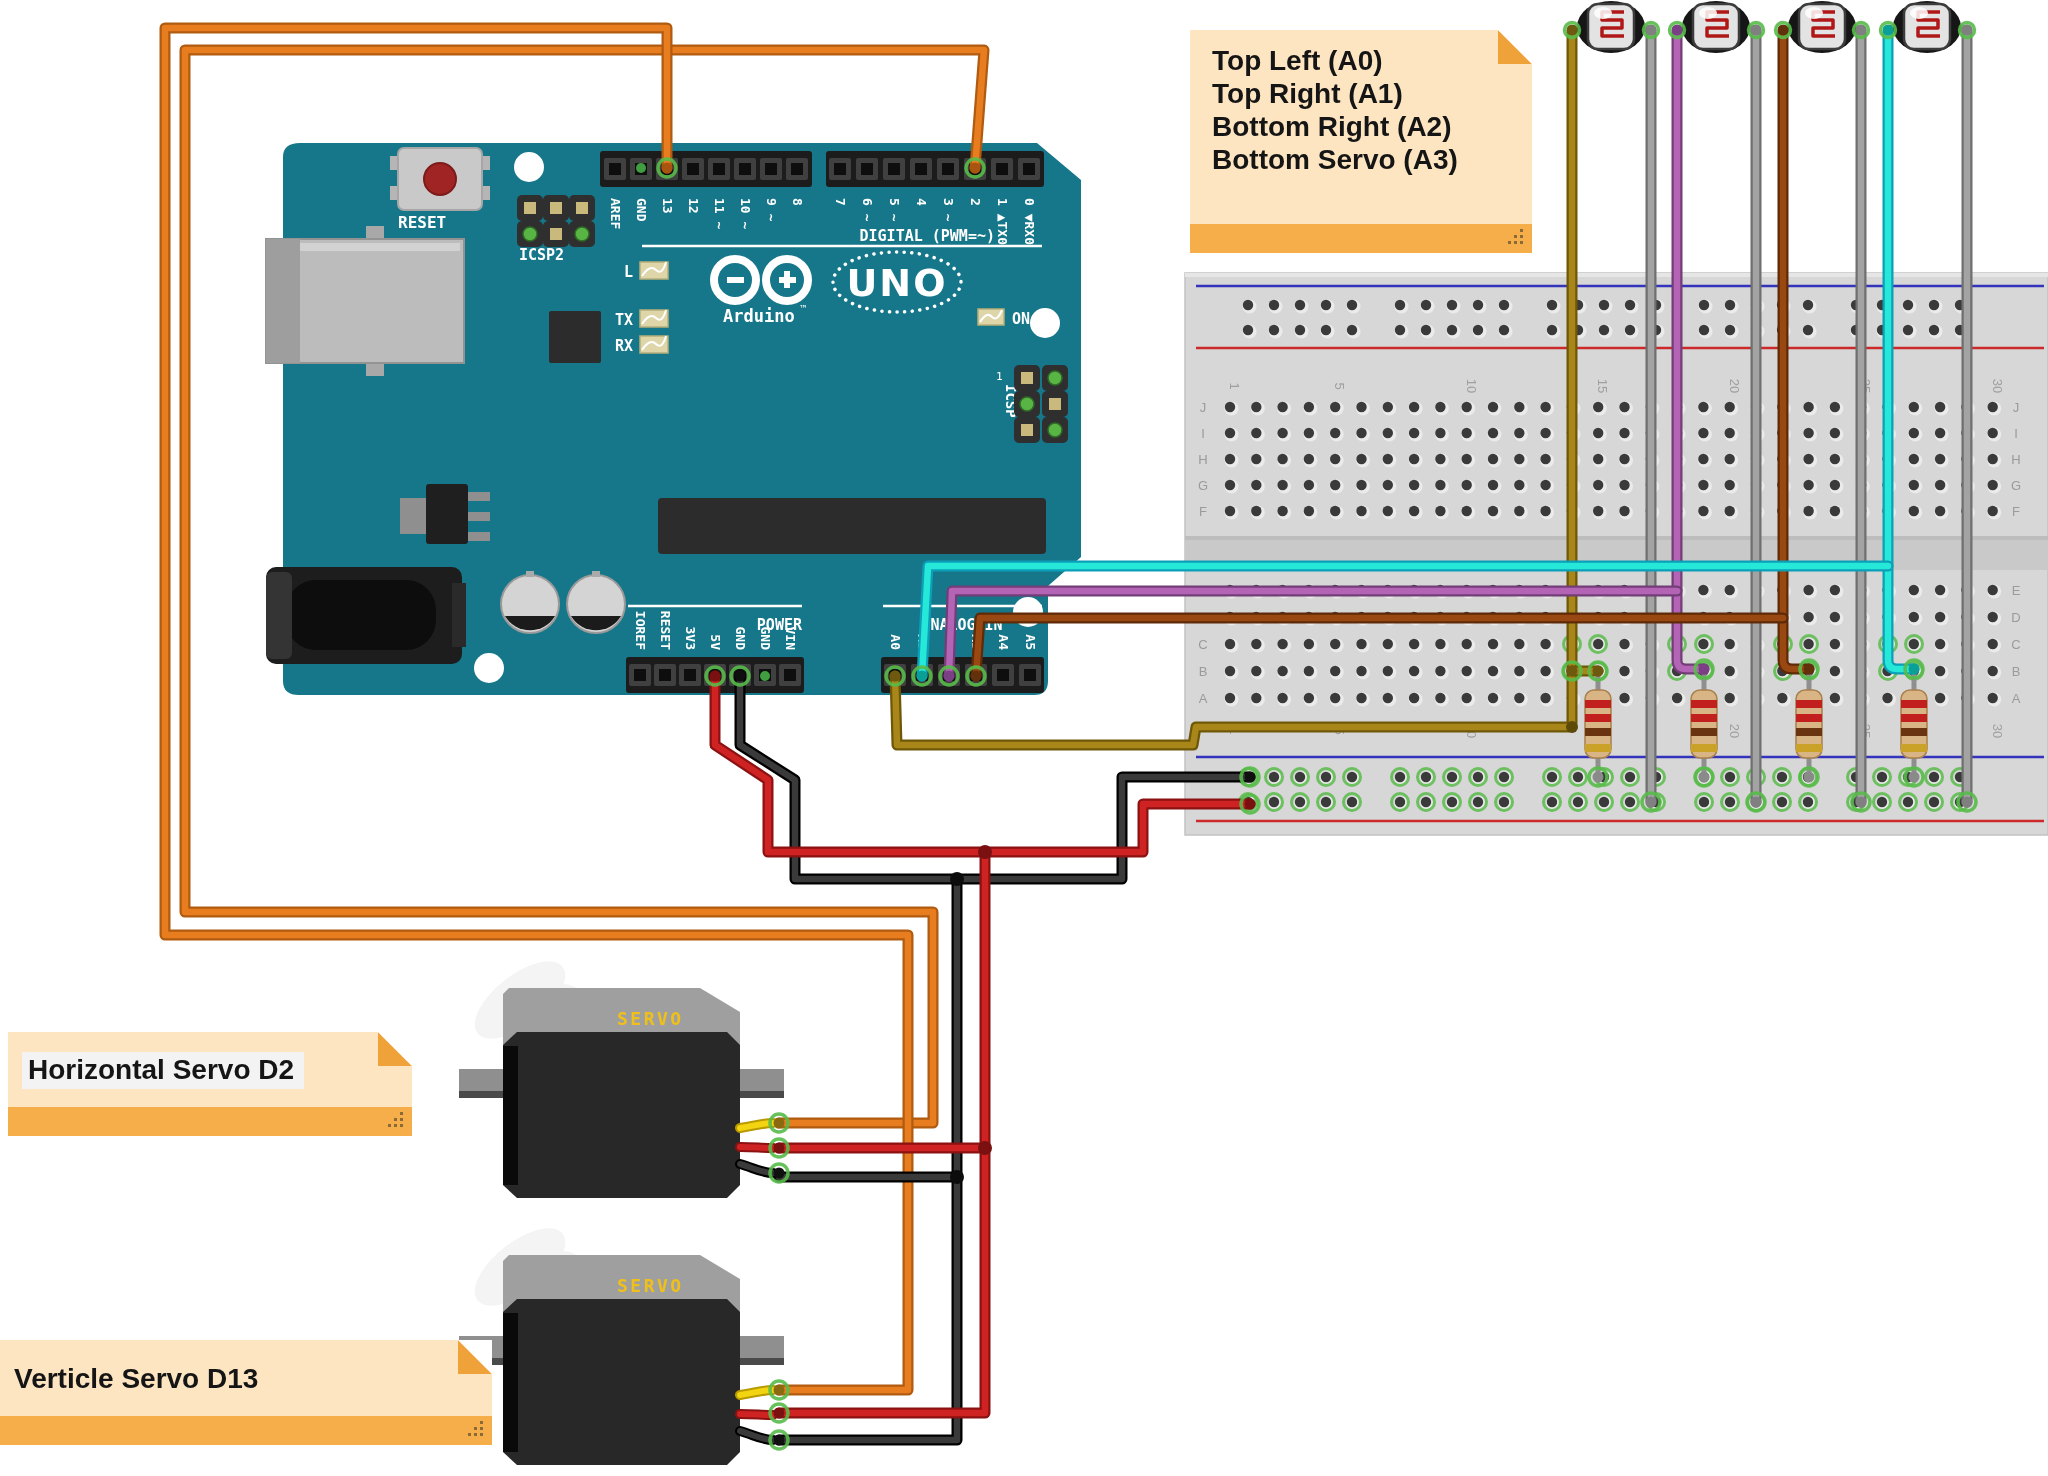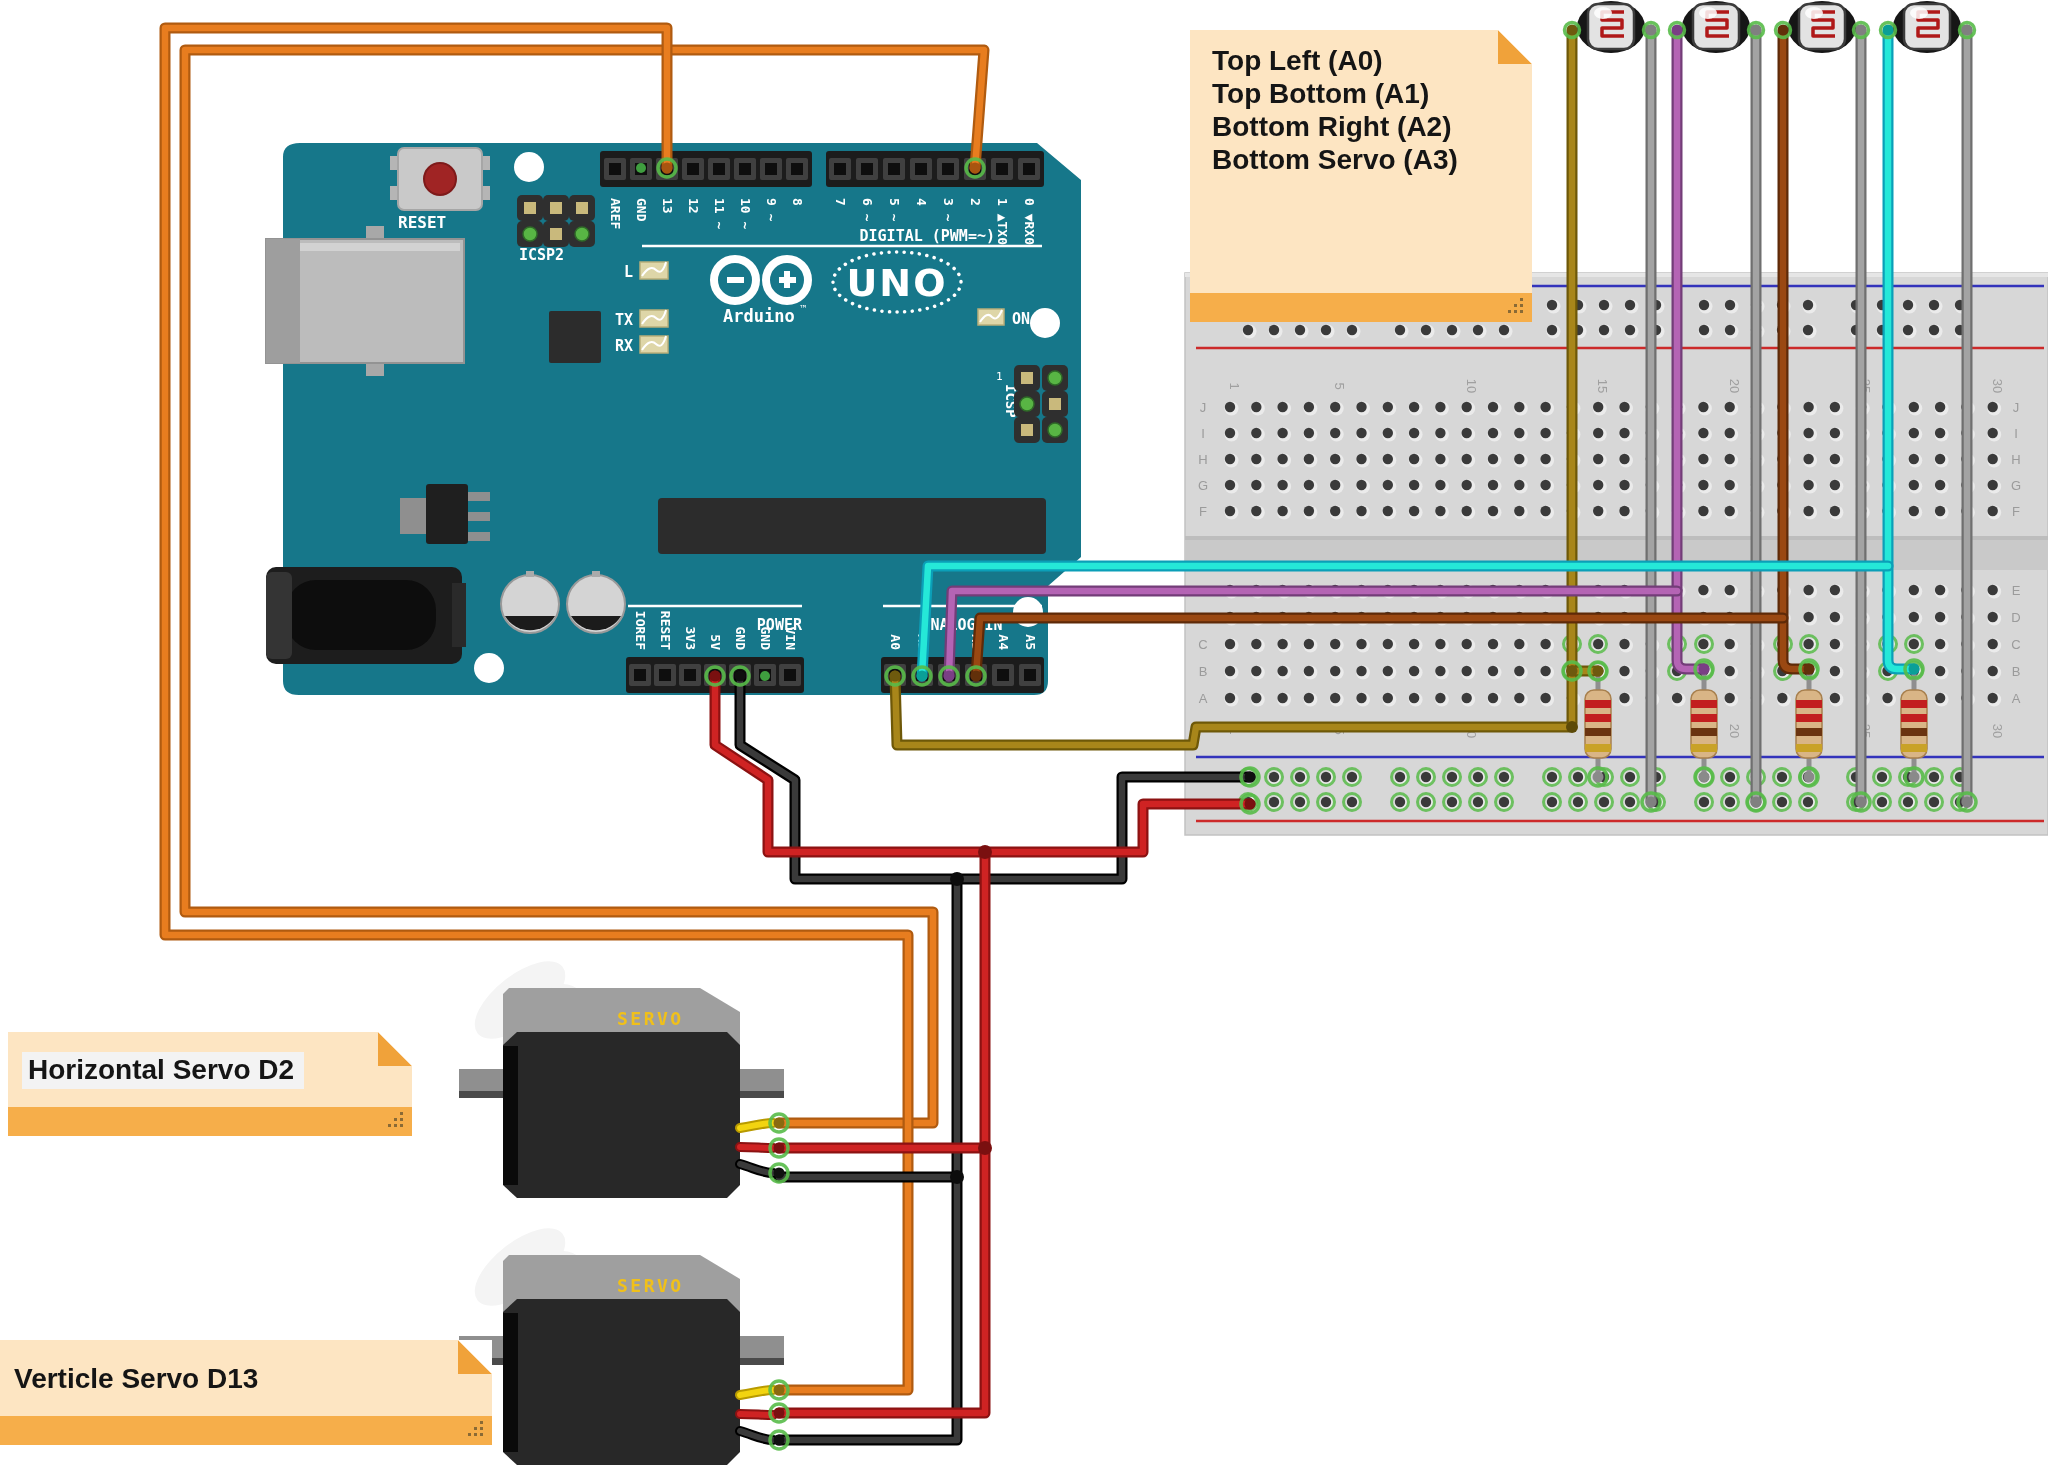--- a/index.html
+++ b/index.html
@@ -1440,26 +1440,26 @@
         <circle cx="779" cy="1440" r="5.5" fill="#101010"></circle>
         <circle cx="779" cy="1440" r="9" fill="none" stroke="#58bb49" stroke-width="3.5" opacity="0.9"></circle>
         <circle cx="985" cy="852" r="7" fill="#7a1010"></circle>
         <circle cx="985" cy="1148" r="7" fill="#7a1010"></circle>
         <circle cx="957" cy="879" r="7" fill="#0c0c0c"></circle>
         <circle cx="957" cy="1177" r="7" fill="#0c0c0c"></circle>
         <circle cx="1572" cy="727" r="6" fill="#5c4a08"></circle>
       </g>
 </svg>
 
-<div class="note" style="left:1190px;top:30px;width:342px;height:292px;">
+<div class="note" style="left:1190px;top:30px;width:342px;height:223px;">
   <div class="f2"></div>
   <div class="f1"></div>
   <div class="note-body">
     <div>Top Left (A0)</div>
-    <div>Top Bottom (A1)</div>
+    <div>Top Right (A1)</div>
     <div>Bottom Right (A2)</div>
     <div>Bottom Servo (A3)</div>
   </div>
   <div class="note-bar">
         <span class="grip"></span>
       </div>
 </div>
 
 <div class="note" style="left:8px;top:1032px;width:404px;height:104px;">
   <div class="f2"></div>

